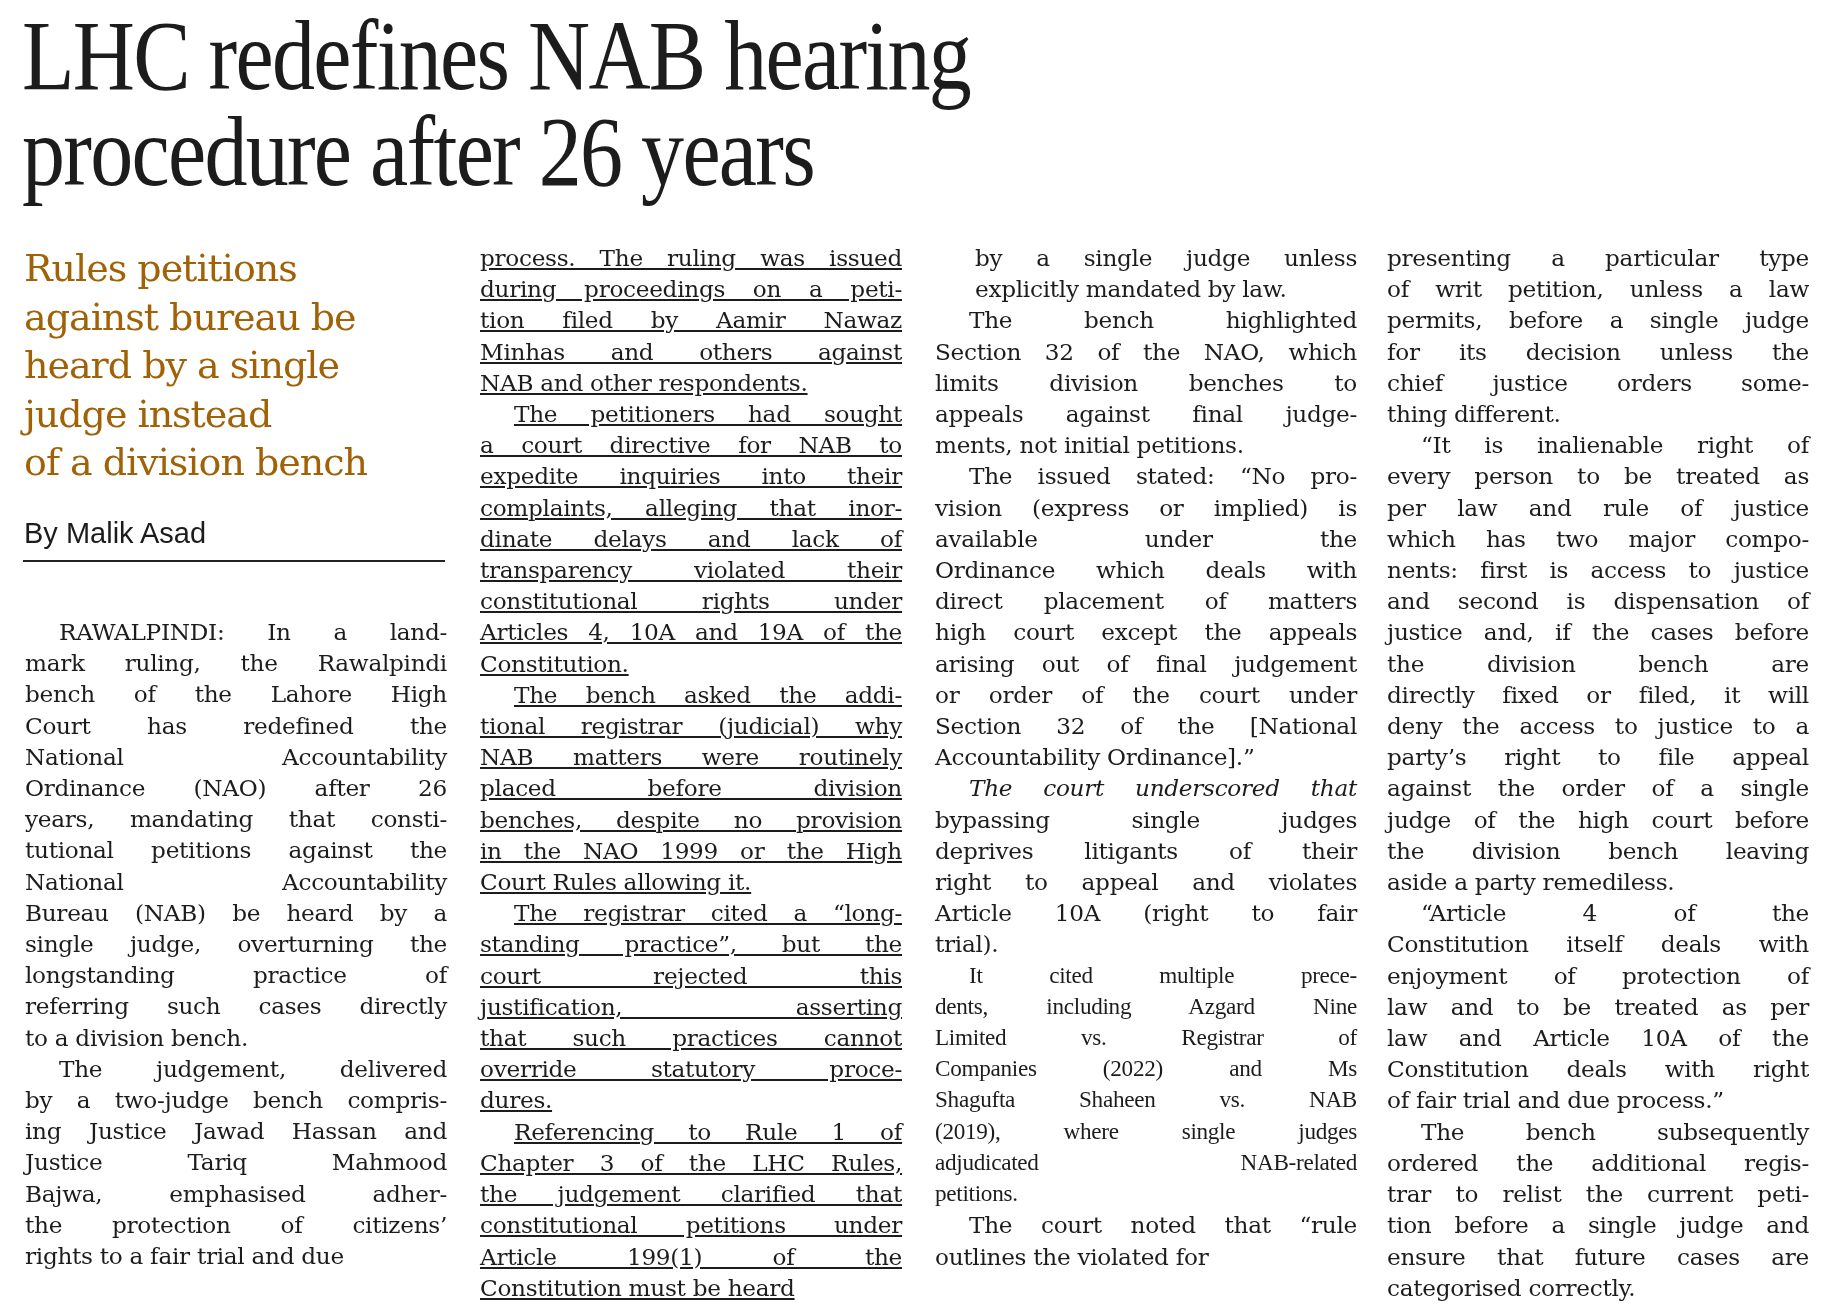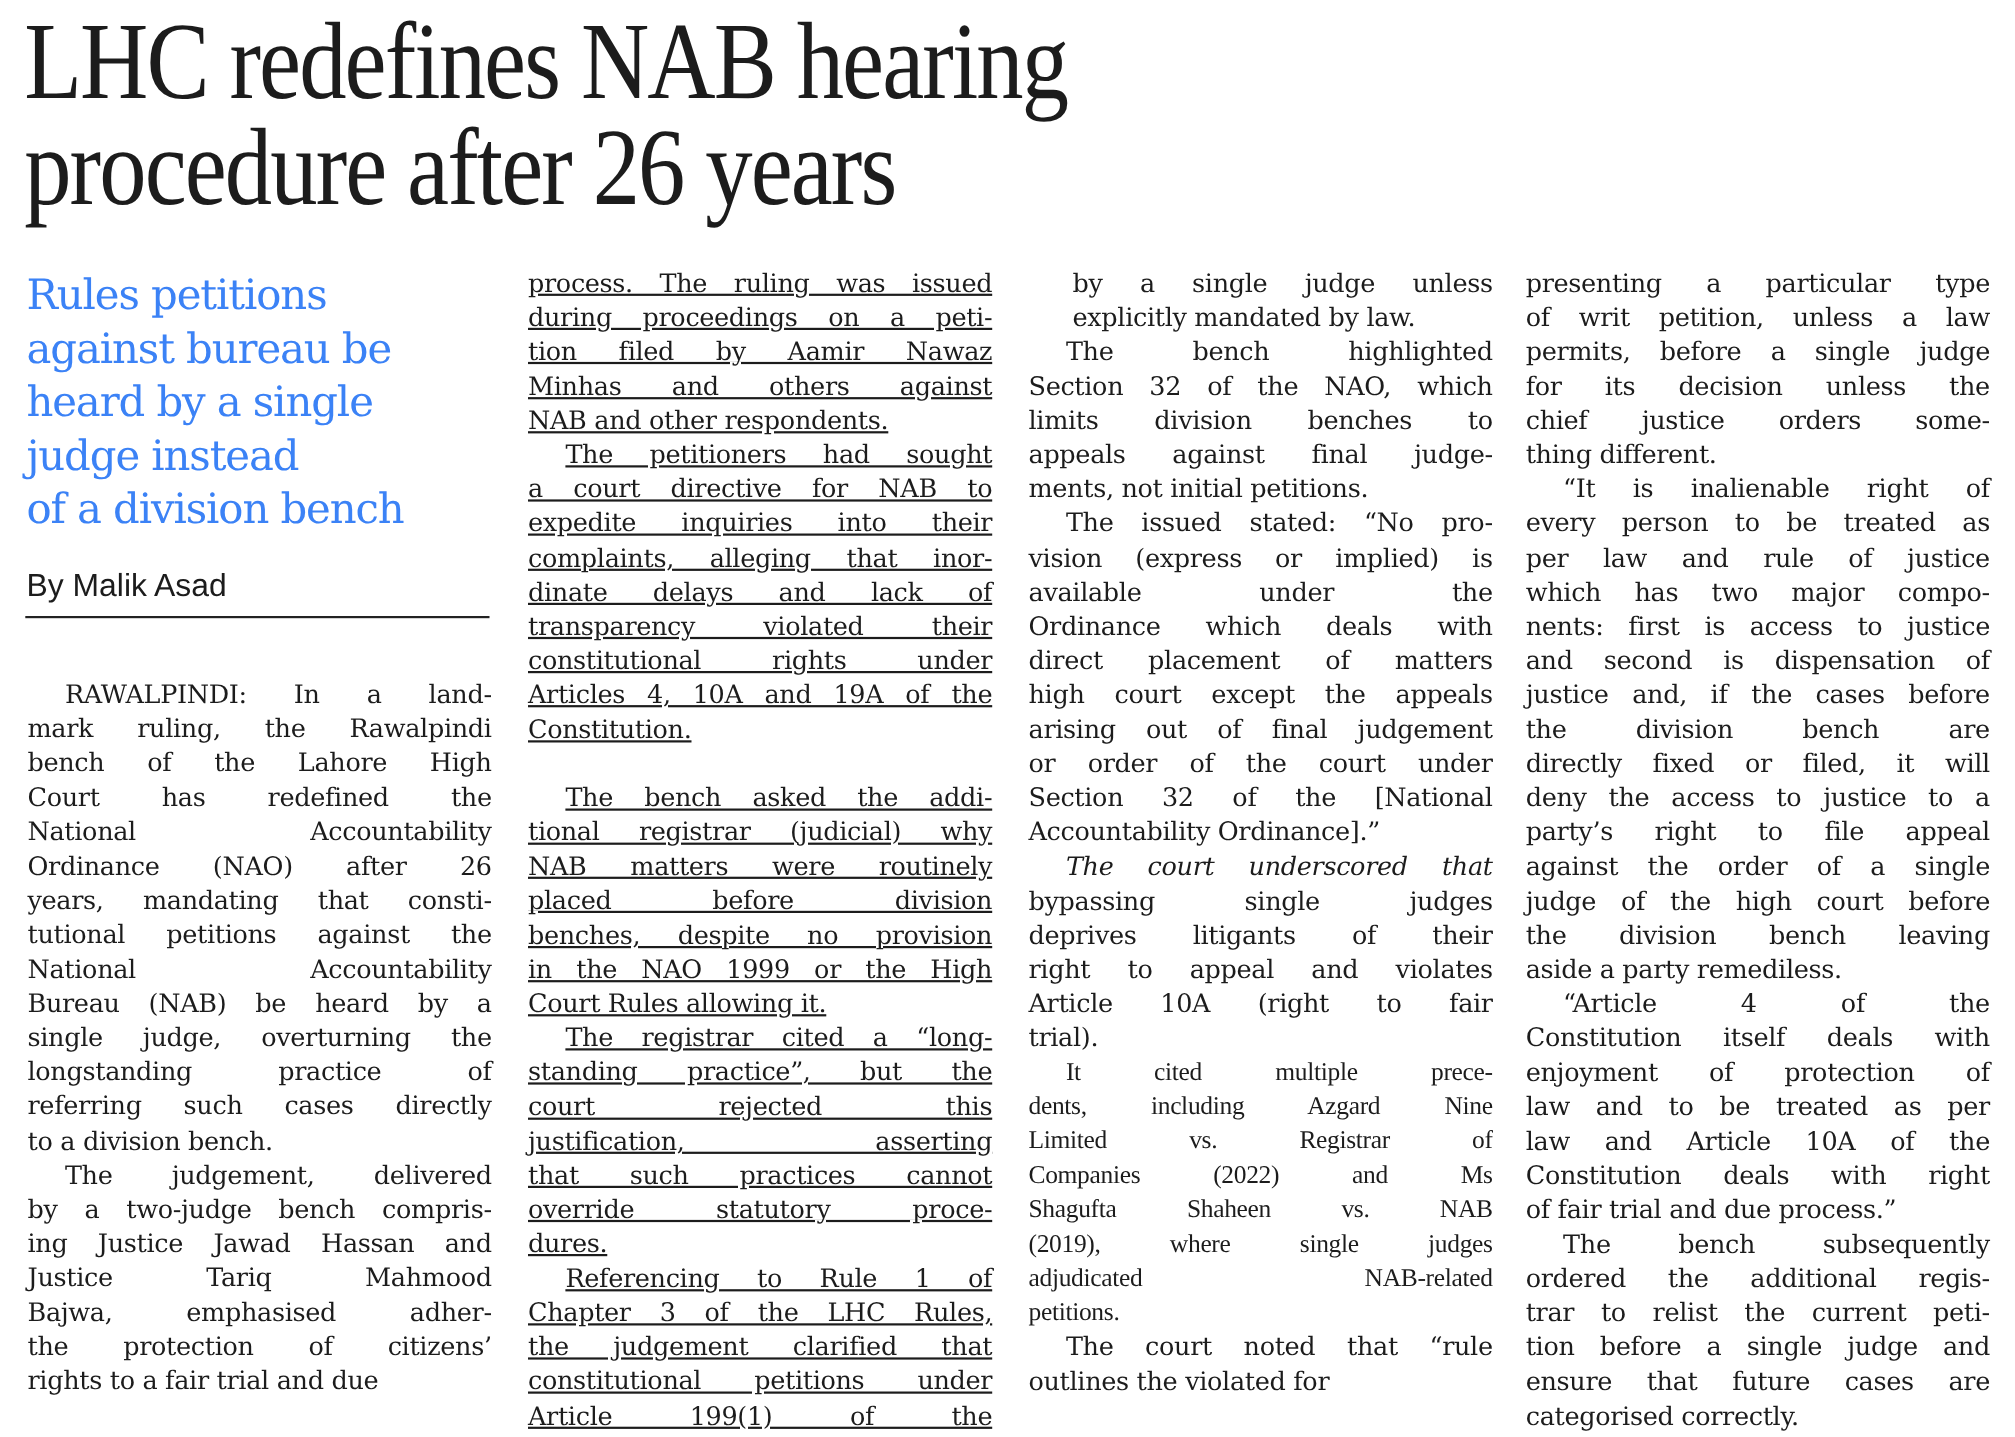--- a/index.html
+++ b/index.html
@@ -20,21 +20,21 @@
   .col p.cont { text-indent: 0; }
   .col .ln { display: block; text-align: justify; text-align-last: justify; white-space: nowrap; }
   .col .ln.last { text-align-last: left; }
   .c1 { left: 25px; }
   .c2 { left: 480px; text-decoration: underline; }
   .c3 { left: 935px; }
   .c4 { left: 1387px; }
   .subhead {
     position: absolute; left: 24px; top: 244px; width: 430px;
     font-family: "DejaVu Serif", serif; font-size: 38px; line-height: 48.5px;
-    color: #3b82f6; letter-spacing: -1px; margin: 0; font-weight: normal;
+    color: #a16207; letter-spacing: -1px; margin: 0; font-weight: normal;
   }
   .subhead span { display: block; white-space: nowrap; }
   .byline {
     position: absolute; left: 24px; top: 516px;
     font-family: "Liberation Sans", sans-serif; font-size: 29px; line-height: 34px;
     color: #1c1c1c;
   }
   .rule { position: absolute; left: 23px; top: 560px; width: 422px; height: 2px; background: #222; }
   .c1.body { top: 616px; }
 </style>
@@ -96,21 +96,21 @@
       <span class="ln" style="padding-left: 34px;">The petitioners had sought</span>
       <span class="ln">a court directive for NAB to</span>
       <span class="ln">expedite inquiries into their</span>
       <span class="ln">complaints, alleging that inor-</span>
       <span class="ln">dinate delays and lack of</span>
       <span class="ln">transparency violated their</span>
       <span class="ln">constitutional rights under</span>
       <span class="ln">Articles 4, 10A and 19A of the</span>
       <span class="ln last">Constitution.</span>
     </p>
-    <p style="text-indent: 0px; margin-top: 31px;">
+    <p style="text-indent: 0px;">
       <span class="ln" style="padding-left: 34px;">The bench asked the addi-</span>
       <span class="ln">tional registrar (judicial) why</span>
       <span class="ln">NAB matters were routinely</span>
       <span class="ln">placed before division</span>
       <span class="ln">benches, despite no provision</span>
       <span class="ln">in the NAO 1999 or the High</span>
       <span class="ln last">Court Rules allowing it.</span>
     </p>
     <p style="text-indent: 0px;">
       <span class="ln" style="padding-left: 34px;">The registrar cited a “long-</span>

